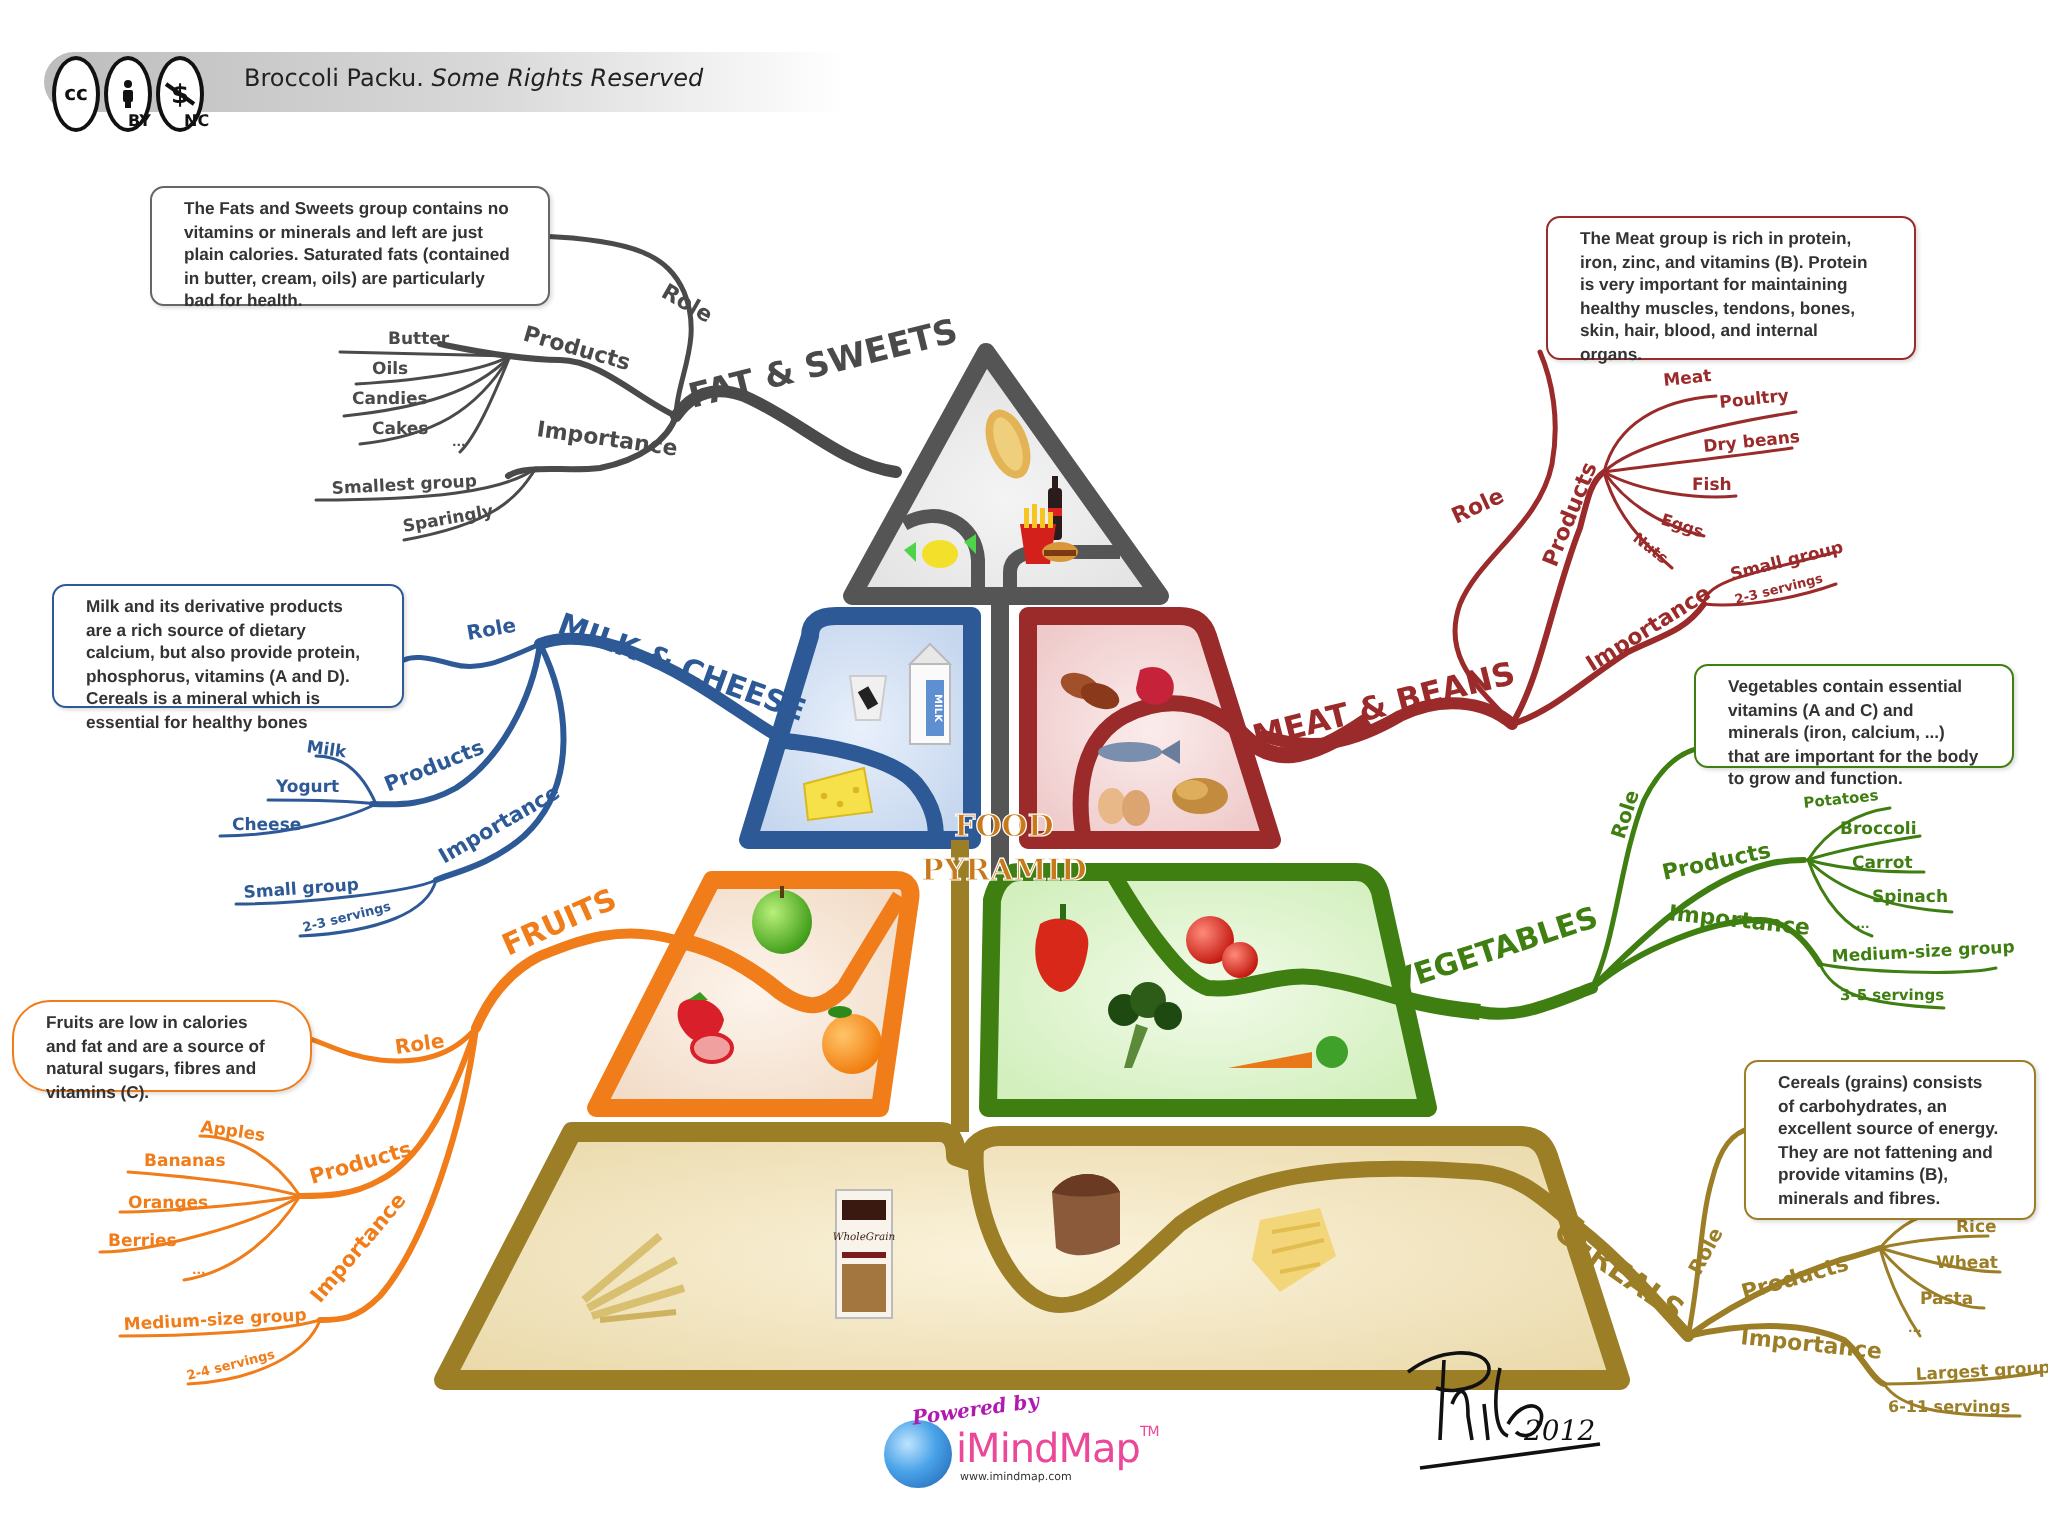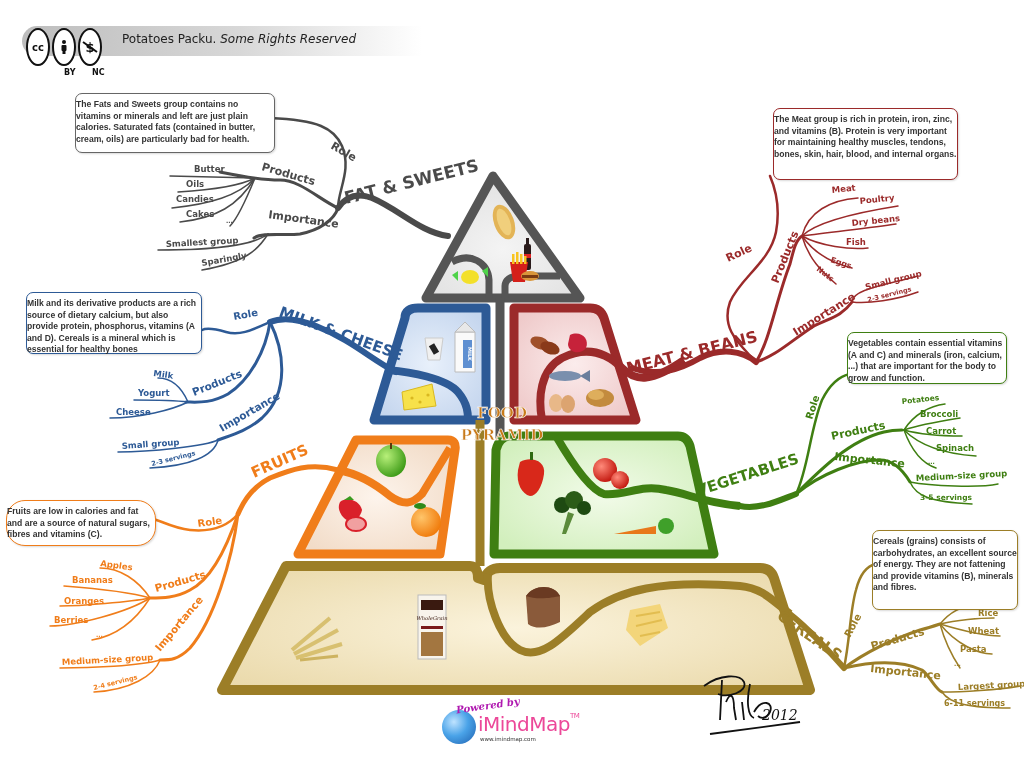--- a/index.html
+++ b/index.html
@@ -1,36 +1,36 @@
 <!DOCTYPE html>
 <html><head>
 <meta charset="utf-8">
 <style>
   html, body { margin: 0; padding: 0; background: #ffffff; }
   body { width: 1024px; height: 766px; position: relative; overflow: hidden; font-family: "DejaVu Sans", sans-serif; }
   svg#map { position: absolute; left: 0; top: 0; width: 1024px; height: 766px; }
   .note {
     position: absolute; background: #fff; border-radius: 7px; border: 1.5px solid;
     font-family: "Liberation Sans", sans-serif; font-weight: bold; font-size: 8.6px;
-    line-height: 11.5px; color: #333; padding: 5px 0; box-sizing: border-box;
+    line-height: 11.5px; color: #333; padding: 5px 16px; box-sizing: border-box;
     box-shadow: 1px 1px 2px rgba(0,0,0,0.15);
   }
   .lbl { font-family: "DejaVu Sans", sans-serif; font-weight: bold; }
   .credit {
     position: absolute; left: 22px; top: 26px; width: 400px; height: 30px;
     background: linear-gradient(90deg, #bdbdbd 0%, #d8d8d8 55%, #ffffff 100%);
     border-radius: 15px 0 0 15px;
   }
   .cc-icons { position: absolute; left: 26px; top: 28px; display: flex; gap: 2px; }
   .cc-circle {
     width: 24px; height: 38px; border-radius: 50%; border: 2.5px solid #111; background: #fff;
     box-sizing: border-box; display: flex; align-items: center; justify-content: center;
     font-family: "DejaVu Sans", sans-serif; font-weight: bold; font-size: 10px; color: #111;
   }
-  .cc-sub { position: absolute; top: 68px; font-family: "DejaVu Sans", sans-serif; font-weight: bold; font-size: 8px; color: #111; }
+  .cc-sub { position: absolute; top: 56px; font-family: "DejaVu Sans", sans-serif; font-weight: bold; font-size: 8px; color: #111; }
   .credit-text { position: absolute; left: 122px; top: 32px; font-family: "DejaVu Sans", sans-serif; font-size: 12px; color: #222; }
   .credit-text i { font-style: italic; }
   .imm { position: absolute; left: 442px; top: 700px; width: 150px; height: 50px; }
   .imm-globe {
     position: absolute; left: 0; top: 10px; width: 34px; height: 34px; border-radius: 50%;
     background: radial-gradient(circle at 35% 35%, #bfe3ff 0%, #4aa3e8 45%, #1d5fae 100%);
   }
   .imm-powered { position: absolute; left: 14px; top: 0px; font-family: "DejaVu Serif", serif; font-style: italic; font-weight: bold; color: #b01ab0; font-size: 10px; transform: rotate(-8deg); }
   .imm-name { position: absolute; left: 36px; top: 12px; font-family: "DejaVu Sans", sans-serif; font-size: 20px; color: #ec4899; letter-spacing: -0.5px; }
   .imm-tm { font-size: 7px; vertical-align: top; }
@@ -53,21 +53,21 @@
   <div class="cc-circle">
     <svg width="18" height="18" viewBox="0 0 18 18">
         <text x="9" y="13.5" text-anchor="middle" font-family="DejaVu Sans, sans-serif" font-weight="bold" font-size="13" fill="#111">$</text>
         <line x1="2" y1="4" x2="16" y2="14" stroke="#111" stroke-width="2"></line>
       </svg>
   </div>
 </div>
 <span class="cc-sub" style="left:64px">BY</span>
 <span class="cc-sub" style="left:92px">NC</span>
 <div class="credit-text">
-  <span>Potatoes Packu.</span>
+  <span>Broccoli Packu.</span>
   <i>Some Rights Reserved</i>
 </div>
 
 <svg id="map" viewBox="0 0 1024 766">
   <defs>
     <radialGradient id="gFats" cx="50%" cy="60%" r="60%">
         <stop offset="0" stop-color="#f4f4f4"></stop>
         <stop offset="1" stop-color="#e2e2e2"></stop>
       </radialGradient>
     <radialGradient id="gMilk" cx="50%" cy="50%" r="60%">

